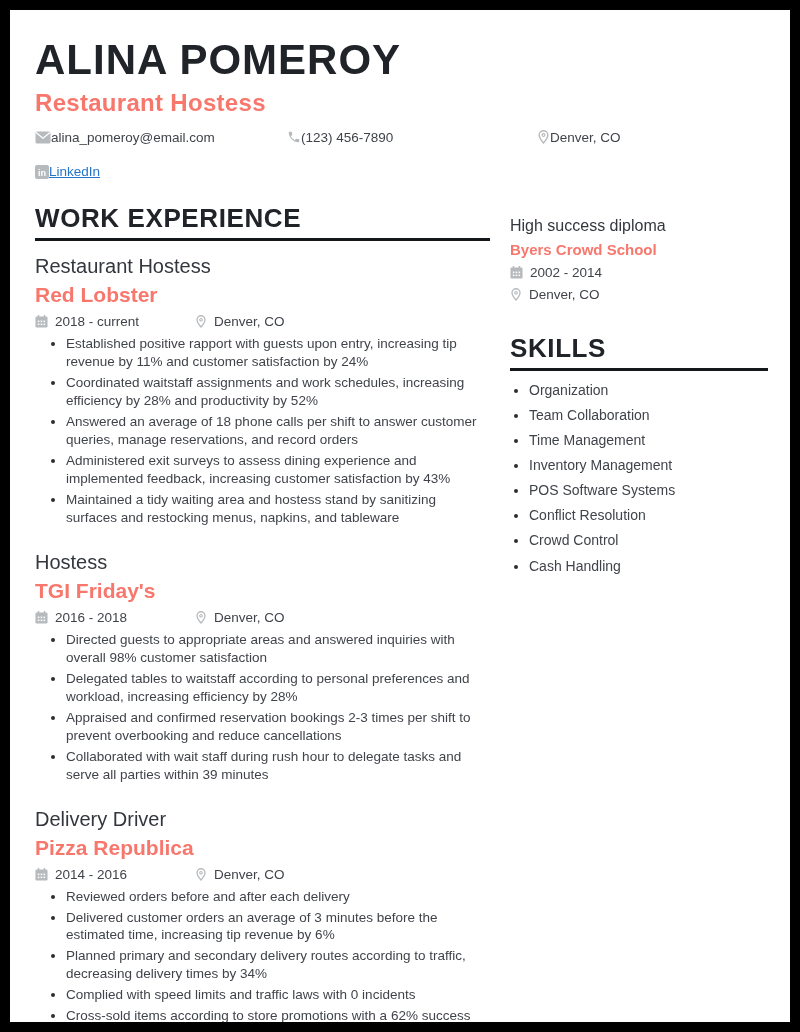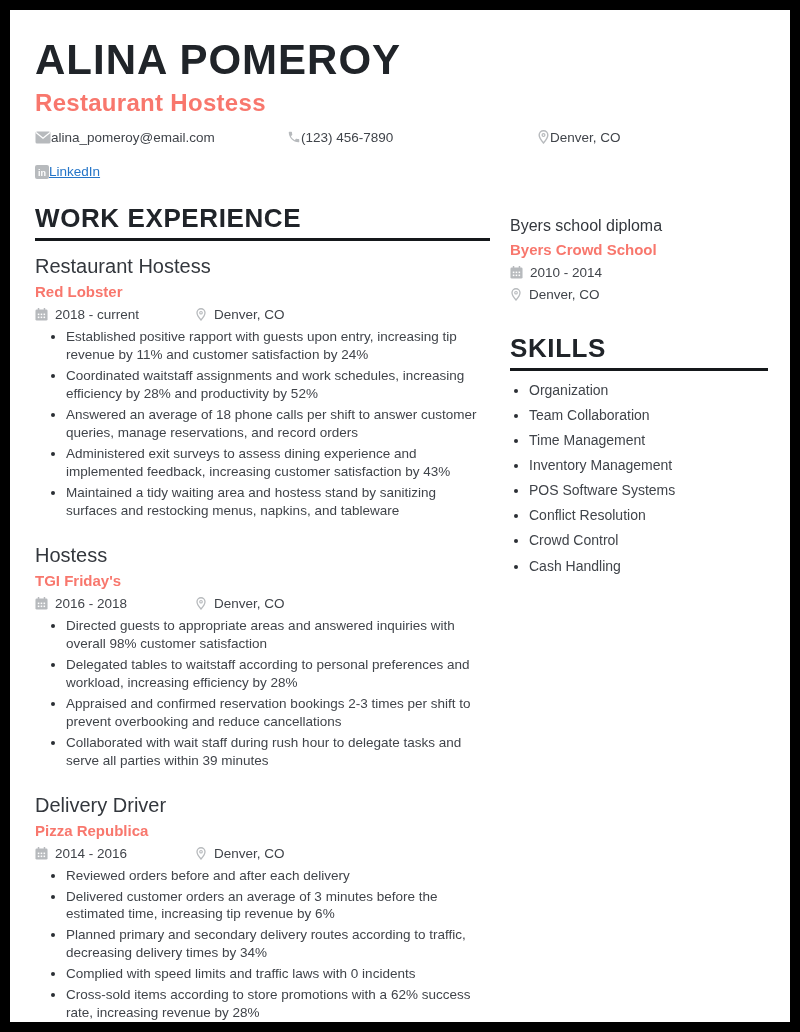--- a/index.html
+++ b/index.html
@@ -43,21 +43,21 @@
   .col-right{width:258px;flex:0 0 auto;}
   h2.section{
     font-size:26px;font-weight:800;letter-spacing:.6px;
     color:var(--dark);line-height:1.05;
     border-bottom:3px solid var(--rule);padding-bottom:6px;
   }
   
   .job{margin-top:13px;}
   .job + .job{margin-top:23px;}
   .job-title{font-size:20px;font-weight:400;color:var(--jobtitle);line-height:1.2;}
-  .job-company{font-size:15px;font-weight:700;color:var(--accent);margin-top:5px;}
+  .job-company{font-size:21px;font-weight:700;color:var(--accent);margin-top:5px;}
   .meta-row{display:flex;align-items:center;margin-top:7px;font-size:13.5px;}
   .meta-item{display:flex;align-items:center;gap:7px;}
   .meta-item.dates{width:160px;}
   ul.bullets{margin-top:6px;padding-left:31px;list-style:disc;}
   ul.bullets li{font-size:13.5px;line-height:1.33;margin-top:3px;color:var(--body);}
   ul.bullets li::marker{color:#2b2f34;}
   
   .edu-degree{font-size:16px;color:var(--jobtitle);margin-top:12px;}
   .edu-school{font-size:15px;font-weight:700;color:var(--accent);margin-top:6px;}
   .edu-meta{display:flex;align-items:center;gap:7px;font-size:13.5px;margin-top:7px;}
@@ -242,39 +242,39 @@
               <li>Planned primary and secondary delivery routes according to traffic, decreasing delivery times by 34%</li>
               <li>Complied with speed limits and traffic laws with 0 incidents</li>
               <li>Cross-sold items according to store promotions with a 62% success rate, increasing revenue by 28%</li>
             </ul>
   </section>
 </div>
     </div>
 
     <div class="col-right">
       <section>
-        <div class="edu-degree">Byers school diploma</div>
+        <div class="edu-degree">High success diploma</div>
         <div class="edu-school">Byers Crowd School</div>
         <div class="edu-meta">
           <span class="icon">
             <svg width="13" height="13" viewBox="0 0 14 14">
                 <rect x="0.5" y="1.5" width="13" height="12" rx="1.5" fill="#b7babd"></rect>
                 <rect x="3" y="0" width="1.6" height="3" fill="#b7babd"></rect>
                 <rect x="9.4" y="0" width="1.6" height="3" fill="#b7babd"></rect>
                 <g fill="#ffffff">
                   <rect x="3" y="6" width="1.7" height="1.7"></rect>
                   <rect x="6.1" y="6" width="1.7" height="1.7"></rect>
                   <rect x="9.2" y="6" width="1.7" height="1.7"></rect>
                   <rect x="3" y="9.2" width="1.7" height="1.7"></rect>
                   <rect x="6.1" y="9.2" width="1.7" height="1.7"></rect>
                   <rect x="9.2" y="9.2" width="1.7" height="1.7"></rect>
                 </g>
               </svg>
           </span>
-          <span>2010 - 2014</span>
+          <span>2002 - 2014</span>
         </div>
         <div class="edu-meta">
           <span class="icon">
             <svg width="12" height="15" viewBox="0 0 24 28">
                 <path fill="none" stroke="#b7babd" stroke-width="2.6" d="M12 2.5c-4.5 0-8 3.5-8 8 0 5.6 8 14.5 8 14.5s8-8.9 8-14.5c0-4.5-3.5-8-8-8z"></path>
                 <circle cx="12" cy="10.5" r="2.6" fill="none" stroke="#b7babd" stroke-width="2.2"></circle>
               </svg>
           </span>
           <span>Denver, CO</span>
         </div>

